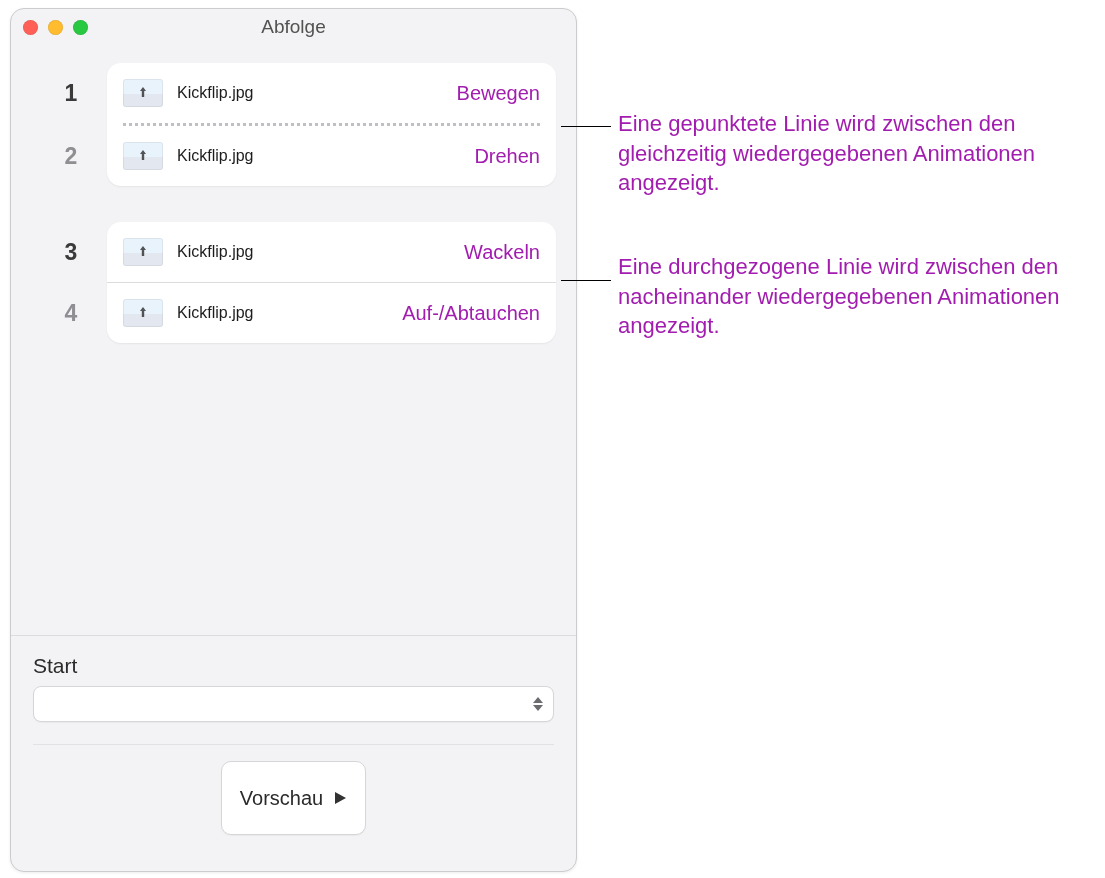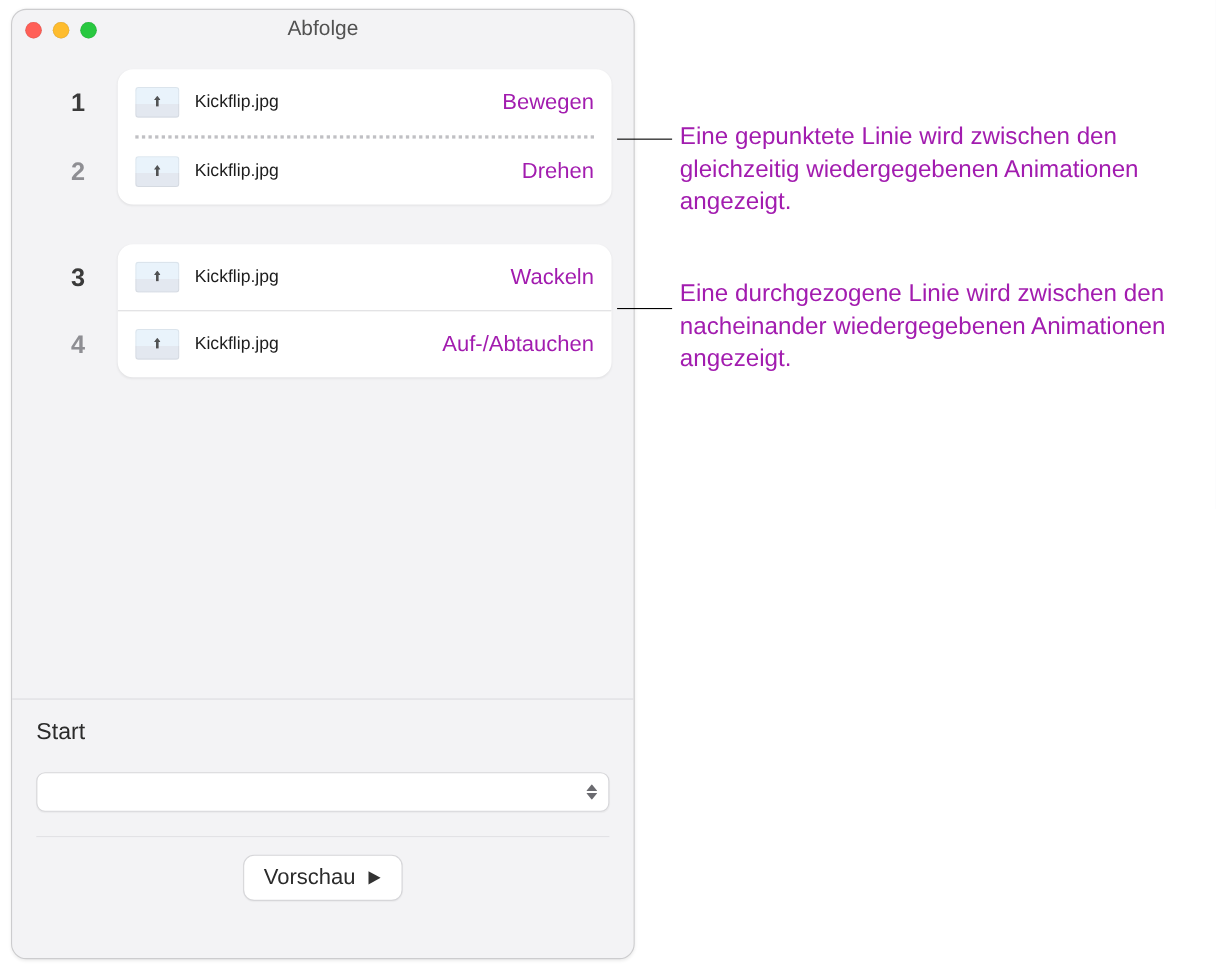--- a/index.html
+++ b/index.html
@@ -144,21 +144,21 @@
     padding: 18px 22px 10px 22px;
   }
   .controls {
     display: flex;
     gap: 36px;
     align-items: flex-start;
   }
   .control {
     display: flex;
     flex-direction: column;
-    gap: 24px;
+    gap: 8px;
   }
   .control.grow { flex: 1 1 auto; }
   .control.delay { flex: 0 0 170px; }
   .label {
     font-size: 21px;
     color: #2b2b2b;
   }
   .popup {
     height: 34px;
     background: #ffffff;
@@ -216,21 +216,21 @@
     height: 0;
     border-top: 1px solid #e2e2e5;
     margin: 22px 0 16px;
   }
   .preview-row {
     display: flex;
     justify-content: center;
   }
   .preview-btn {
     height: 40px;
-    padding: 0 18px;
+    padding: 16px 18px;
     background: #ffffff;
     border: 1px solid #d6d6d9;
     border-radius: 10px;
     display: inline-flex;
     align-items: center;
     gap: 10px;
     font-size: 20px;
     color: #2b2b2b;
     box-shadow: 0 1px 1px rgba(0,0,0,0.04);
     cursor: default;

